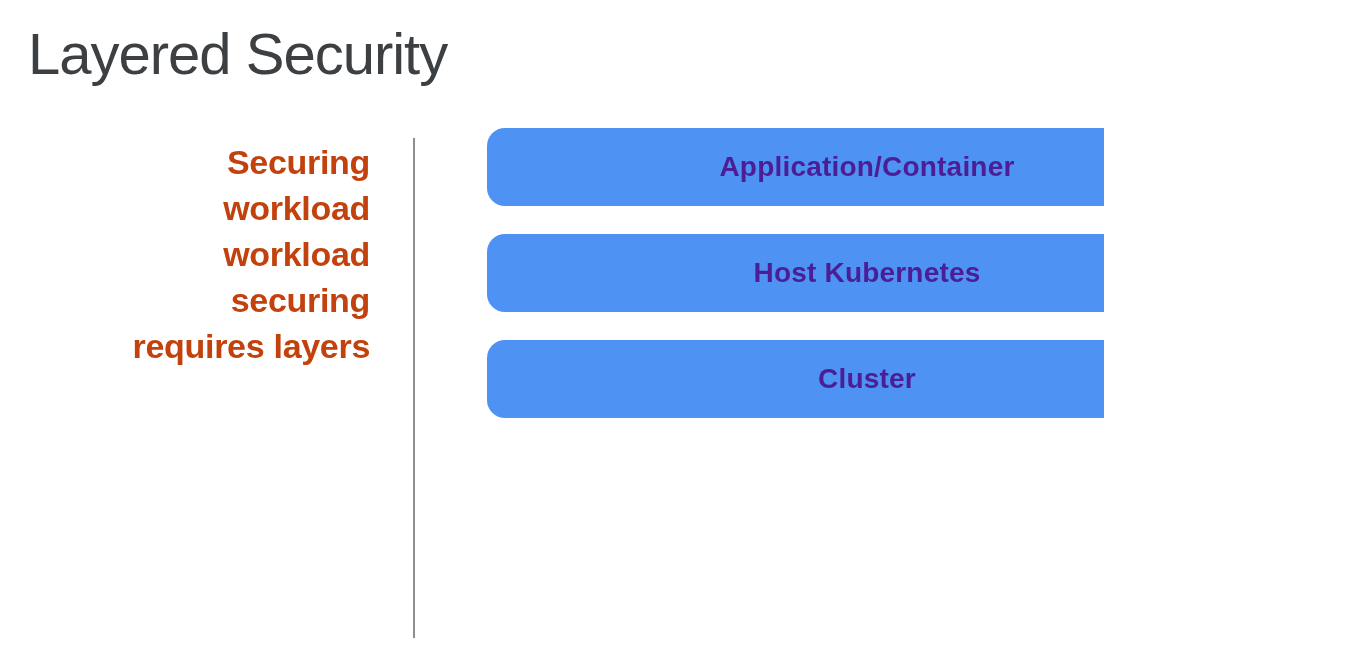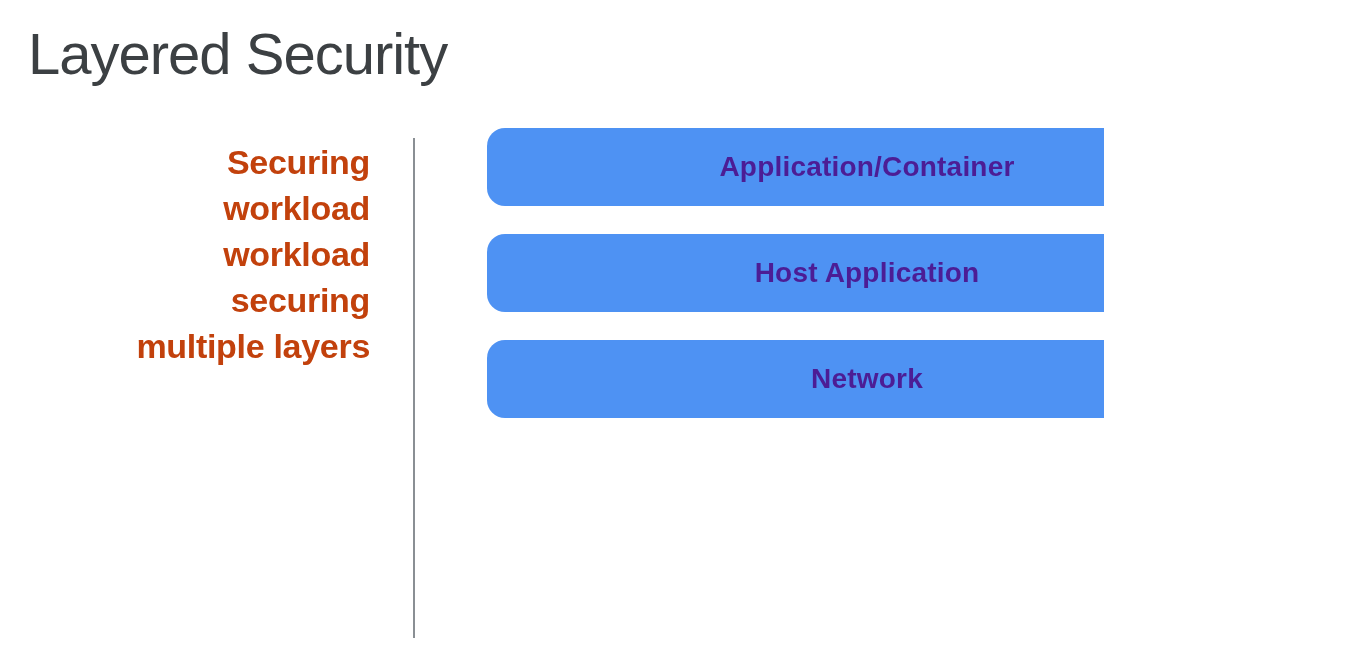--- a/index.html
+++ b/index.html
@@ -81,34 +81,34 @@
 
 <div class="slide">
 
   <div class="slide-title">Layered Security</div>
 
   <div class="caption">
     <div class="caption-line">Securing</div>
     <div class="caption-line">workload</div>
     <div class="caption-line">workload</div>
     <div class="caption-line">securing</div>
-    <div class="caption-line">multiple layers</div>
+    <div class="caption-line">requires layers</div>
   </div>
 
   <div class="divider"></div>
 
   <div class="layers">
     <div class="layer-bar">
       <span class="layer-label">Application/Container</span>
     </div>
     <div class="layer-bar">
-      <span class="layer-label">Host Application</span>
+      <span class="layer-label">Host Kubernetes</span>
     </div>
     <div class="layer-bar">
-      <span class="layer-label">Network</span>
+      <span class="layer-label">Cluster</span>
     </div>
   </div>
 
   <svg class="up-arrow" viewBox="0 0 27 506" xmlns="http://www.w3.org/2000/svg" aria-hidden="true">
     <rect x="10.5" y="30" width="5.5" height="472" fill="#3e7ced"></rect>
     <polygon points="13.2,1 24.5,34 2,34" fill="#3e7ced"></polygon>
   </svg>
 
 </div>
 

